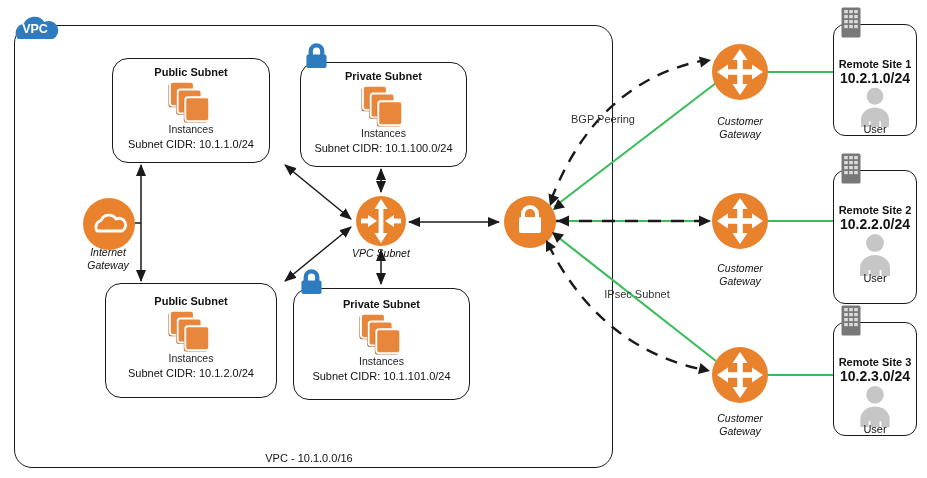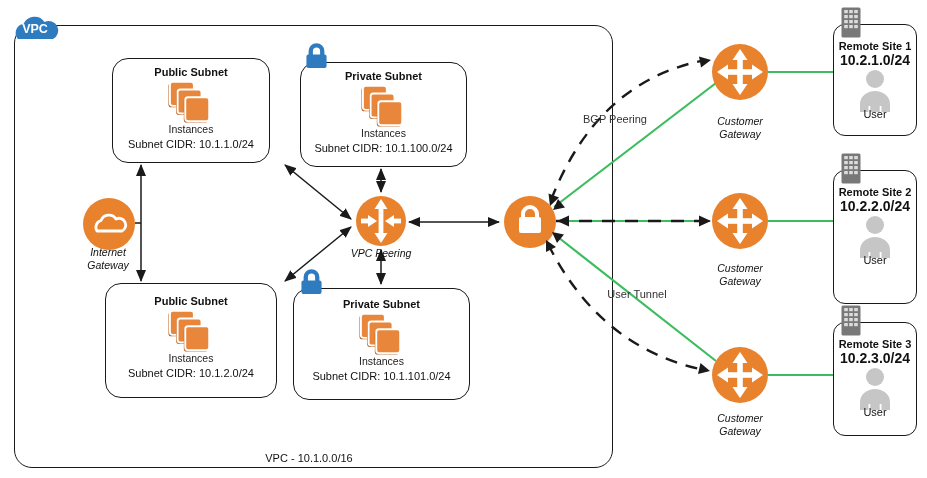--- a/index.html
+++ b/index.html
@@ -14,21 +14,21 @@
     border:1.6px solid var(--line);border-radius:18px;background:transparent;}
   .subnet{position:absolute;background:#fff;border:1.5px solid var(--line);border-radius:16px;
     box-sizing:border-box;display:flex;flex-direction:column;align-items:center;z-index:2;}
   .subnet .title{font-size:11px;font-weight:bold;margin-bottom:1px;}
   .inst-label{font-size:10.5px;color:#222;margin-top:-2px;}
   .cidr{font-size:11px;margin-top:3px;}
   .nlabel{position:absolute;text-align:center;font-size:10.5px;line-height:13px;color:var(--text);z-index:4;font-style:italic;}
   .clabel{position:absolute;text-align:center;font-size:11px;color:#333;z-index:4;}
   .footer-label{position:absolute;left:239px;top:452px;width:140px;text-align:center;font-size:11px;z-index:4;}
   .rs{position:absolute;background:#fff;border:1.8px solid var(--line);border-radius:12px;
-    box-sizing:border-box;display:flex;flex-direction:column;align-items:center;padding-top:15px;z-index:2;}
+    box-sizing:border-box;display:flex;flex-direction:column;align-items:center;padding-top:33px;z-index:2;}
   .rs .rs-title{font-size:11px;font-weight:bold;}
   .rs .rs-cidr{font-size:14px;font-weight:bold;margin-top:0;}
   .rs .user-label{font-size:11px;margin-top:-4px;}
   svg{display:block;}
   #wires{position:absolute;left:0;top:0;z-index:3;pointer-events:none;}
   .icon-abs{position:absolute;z-index:4;}
   .f-orange{fill:var(--orange);} .f-ol{fill:var(--orange_light);} .f-os{fill:var(--orange_shadow);}
   .f-blue{fill:var(--blue);} .s-blue{stroke:var(--blue);} .f-white{fill:#fff;} .s-white{stroke:#fff;}
   .f-gray{fill:var(--gray_icon);} .f-bld{fill:var(--building_gray);}
   .s-line{stroke:var(--line);} .f-line{fill:var(--line);} .s-green{stroke:var(--green);}
@@ -302,33 +302,33 @@
       <polygon points="711,60 701,67.5 699,56.5"></polygon>
       <polygon points="710,371 698,374 700.5,363"></polygon>
     </g>
   </svg>
 
   <div class="nlabel" style="left:68px;top:246px;width:80px;">
     <div>Internet</div>
     <div>Gateway</div>
   </div>
   <div class="nlabel" style="left:341px;top:247px;width:80px;">
-    <div>VPC Peering</div>
+    <div>VPC Subnet</div>
   </div>
   <div class="nlabel" style="left:700px;top:115px;width:80px;">
     <div>Customer</div>
     <div>Gateway</div>
   </div>
   <div class="nlabel" style="left:700px;top:262px;width:80px;">
     <div>Customer</div>
     <div>Gateway</div>
   </div>
   <div class="nlabel" style="left:700px;top:412px;width:80px;">
     <div>Customer</div>
     <div>Gateway</div>
   </div>
 
-  <div class="clabel" style="left:577px;top:113px;width:76px;">BGP Peering</div>
-  <div class="clabel" style="left:601px;top:288px;width:72px;">User Tunnel</div>
+  <div class="clabel" style="left:565px;top:113px;width:76px;">BGP Peering</div>
+  <div class="clabel" style="left:601px;top:288px;width:72px;">IPsec Subnet</div>
 
   <div class="footer-label">VPC - 10.1.0.0/16</div>
 
 </div>
 
 </body></html>

